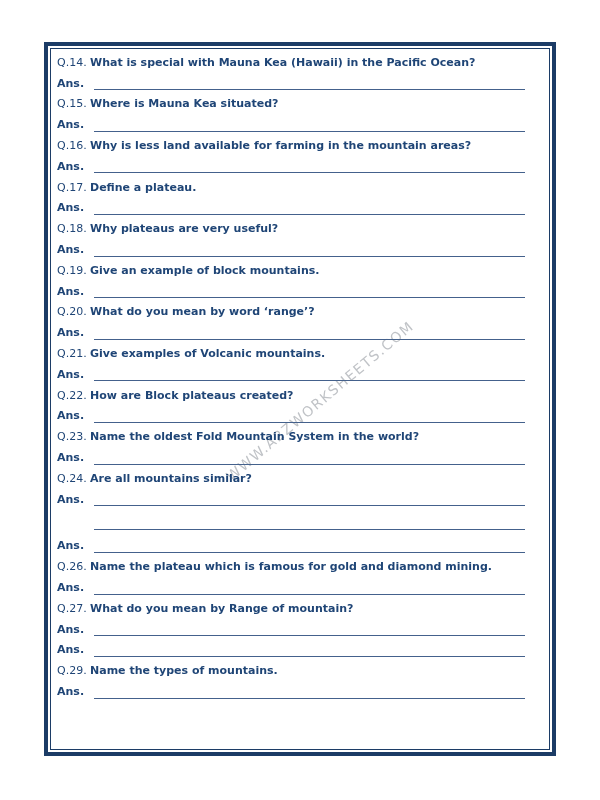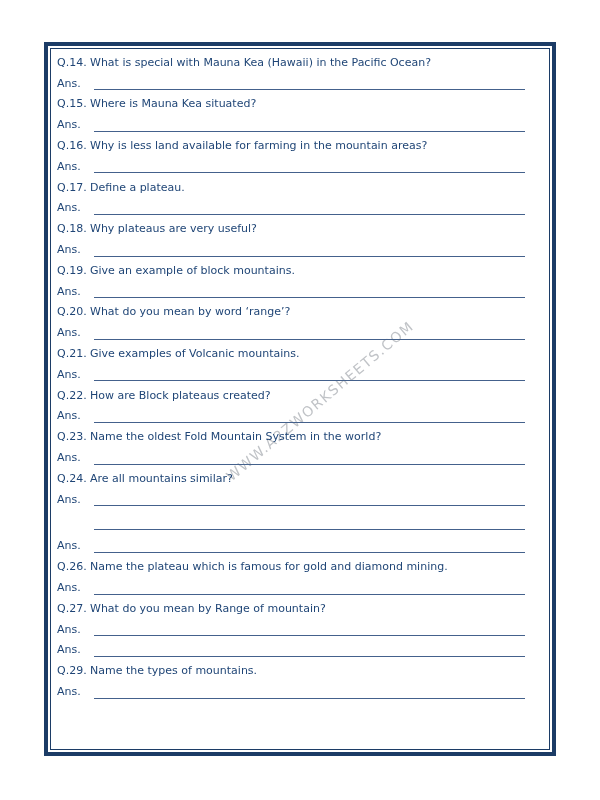--- a/index.html
+++ b/index.html
@@ -34,22 +34,22 @@
   }
   .q-row, .a-row {
     display: flex;
     align-items: center;
     height: 20.8px;
     font-size: 11px;
     color: #1f4576;
     white-space: nowrap;
   }
   .q-num   { flex: 0 0 33px; }
-  .q-text  { flex: 1; overflow: hidden; }
-  .a-label { flex: 0 0 37px; }
+  .q-text  { flex: 1; overflow: hidden; font-weight: bold; }
+  .a-label { flex: 0 0 37px; font-weight: bold; }
   .a-line {
     flex: 1;
     height: 13px;
     border-bottom: 1px solid #44618c;
   }
   .a-row.extra { height: 26px; }
   .spacer { flex: 0 0 37px; }
   .watermark {
     position: absolute;
     left: 152px;

